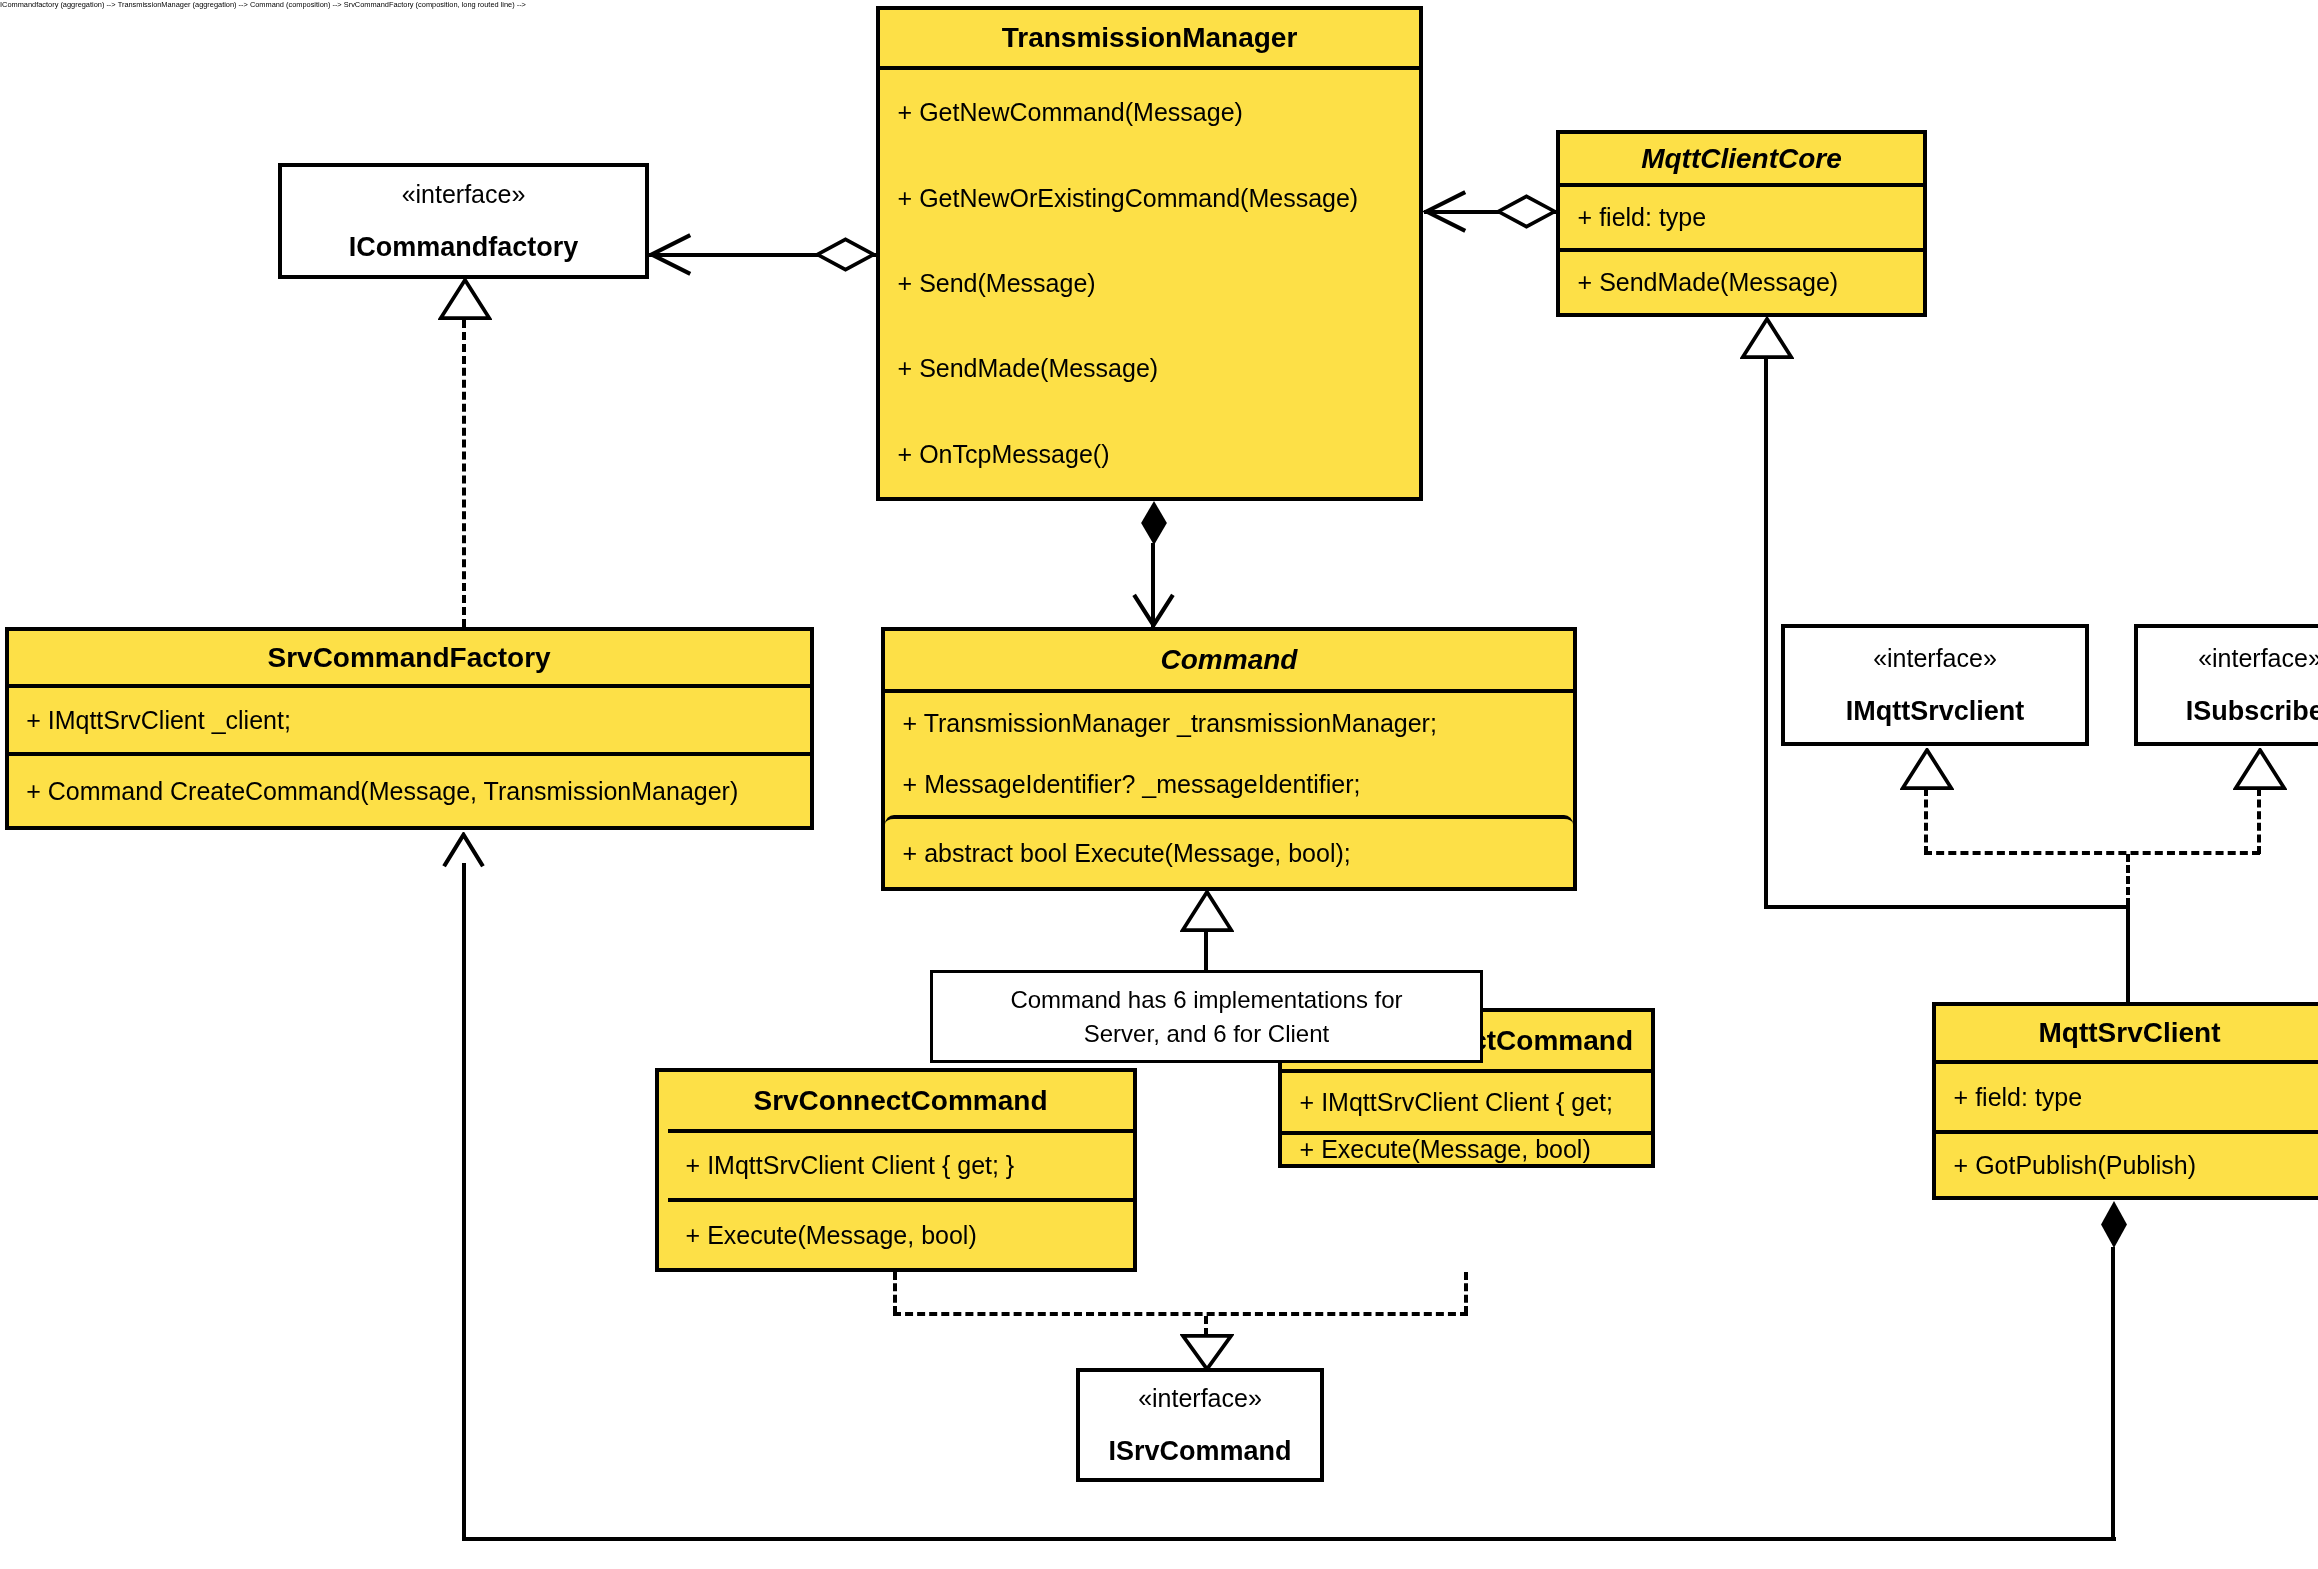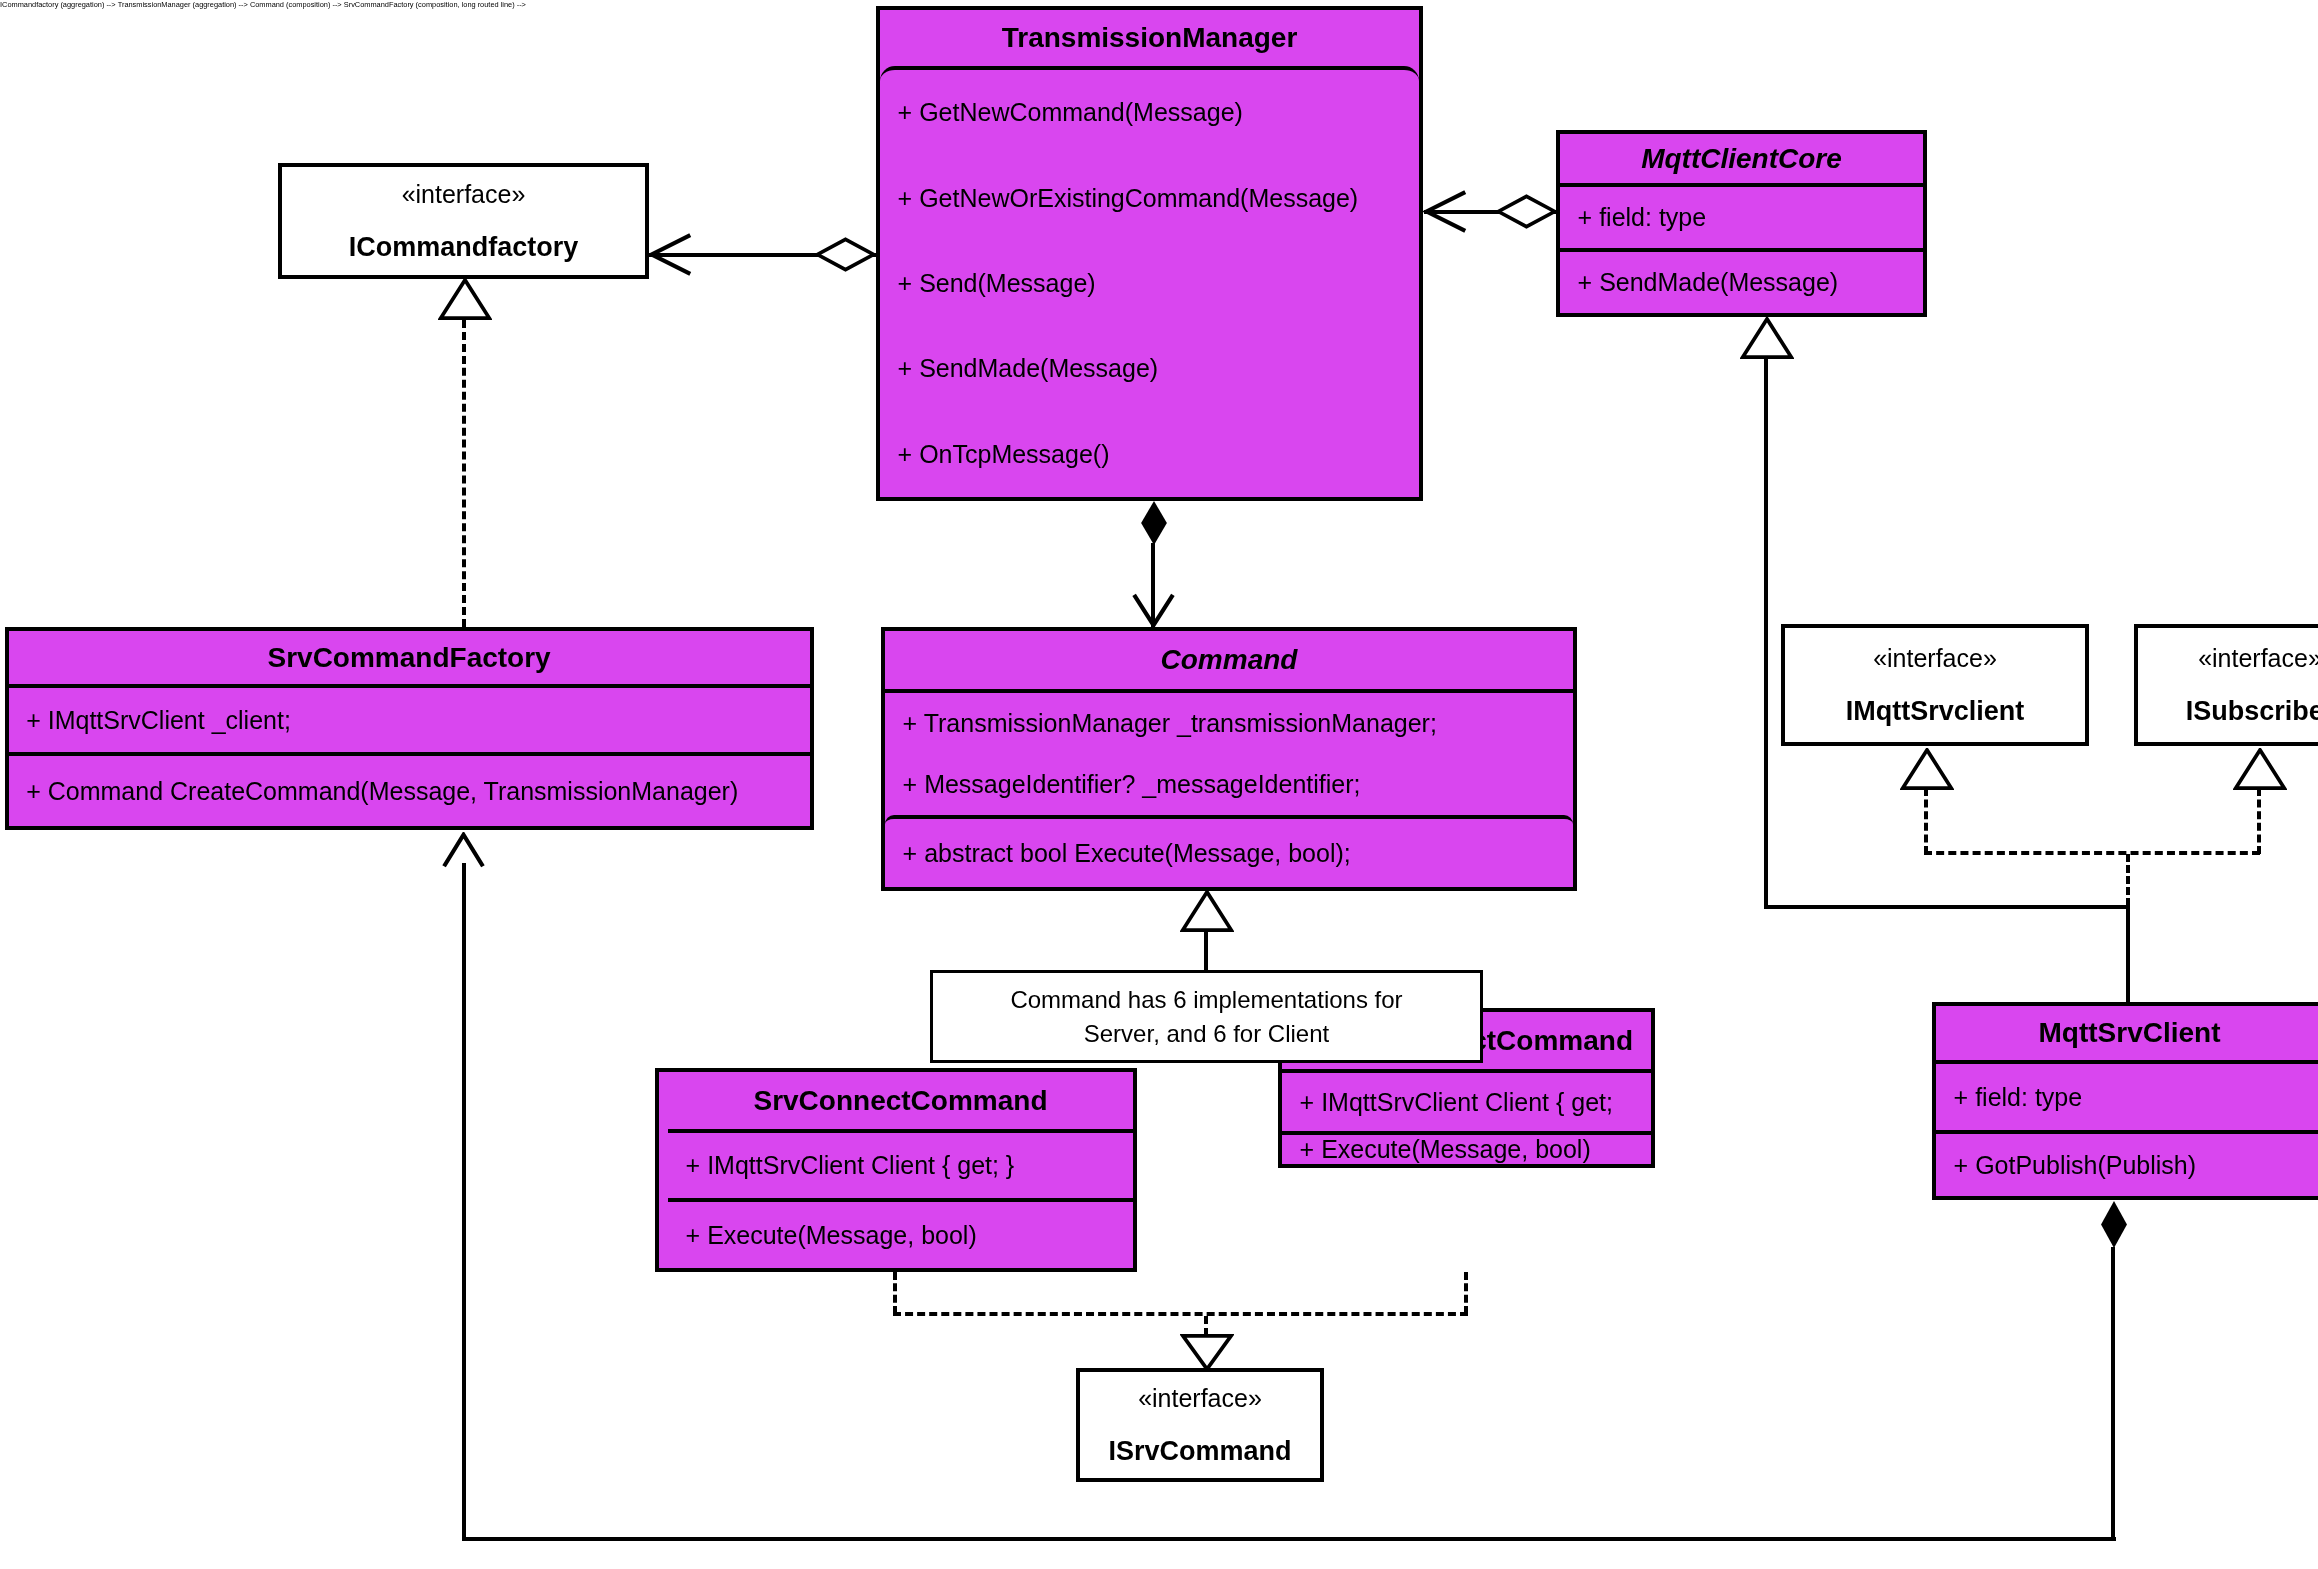--- a/index.html
+++ b/index.html
@@ -1,19 +1,19 @@
 <!DOCTYPE html>
 <html style="font-size:7.4px"><head>
 <meta charset="utf-8">
 <style>
   html,body{margin:0;padding:0;background:#ffffff;}
   #diagram{position:relative;width:2391px;height:1570px;background:#fff;
            font-family:"Liberation Sans",sans-serif;color:#000;overflow:hidden;}
   
-  .uml-class{position:absolute;background:#d946ef;border:4.6px solid #000;box-sizing:border-box;
+  .uml-class{position:absolute;background:#fde047;border:4.6px solid #000;box-sizing:border-box;
              display:flex;flex-direction:column;}
   .uml-class .title{display:flex;align-items:center;justify-content:center;
                     font-weight:bold;font-size:28px;flex:0 0 auto;}
   .uml-class.abstract .title{font-style:italic;}
   .sec{border-top:4.2px solid #000;display:flex;flex-direction:column;
        justify-content:space-around;padding-left:17.6px;font-size:25px;box-sizing:border-box;}
   .sec .row{white-space:nowrap;overflow:hidden;}
   
   .iface{position:absolute;background:#fff;border:4.6px solid #000;box-sizing:border-box;
          display:flex;flex-direction:column;align-items:center;justify-content:center;gap:23px;}
@@ -31,21 +31,21 @@
 </head>
 <body>
 
 <div id="diagram">
 
   
 
   
   <div class="uml-class" style="left:876px;top:6px;width:547px;height:495px;">
     <div class="title" style="height:56px;">TransmissionManager</div>
-    <div class="sec" style="flex:1;border-radius:15px;">
+    <div class="sec" style="flex:1;">
       <div class="row">+ GetNewCommand(Message)</div>
       <div class="row">+ GetNewOrExistingCommand(Message)</div>
       <div class="row">+ Send(Message)</div>
       <div class="row">+ SendMade(Message)</div>
       <div class="row">+ OnTcpMessage()</div>
     </div>
   </div>
 
   
   <div class="uml-class abstract" style="left:1556px;top:130px;width:371px;height:187px;">

